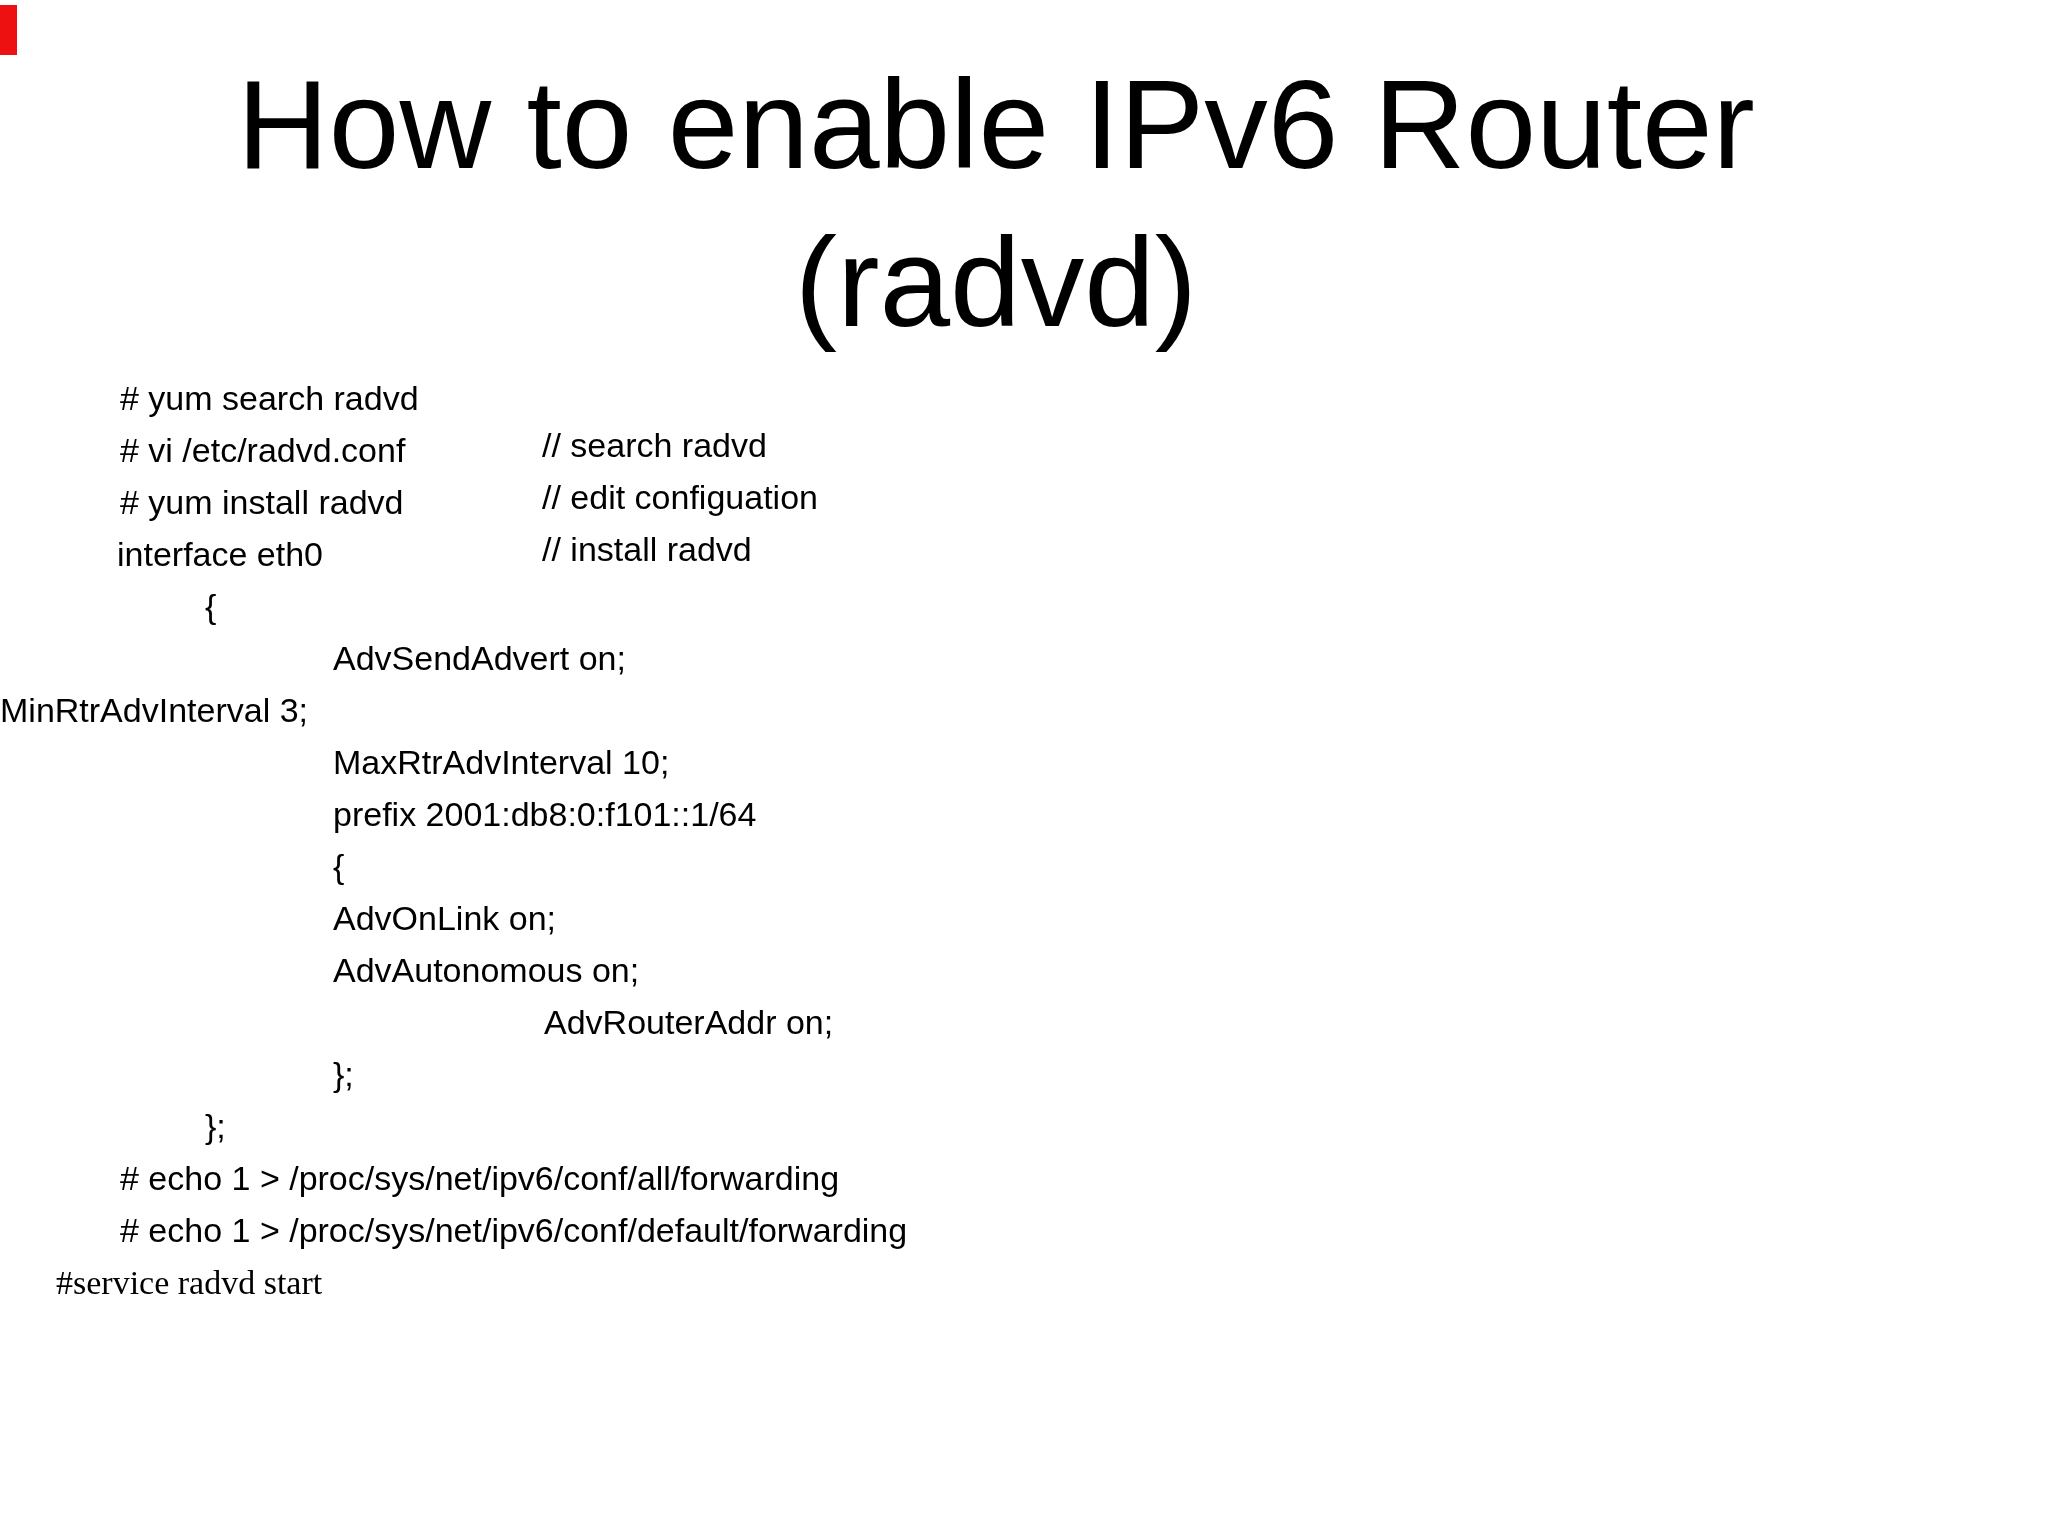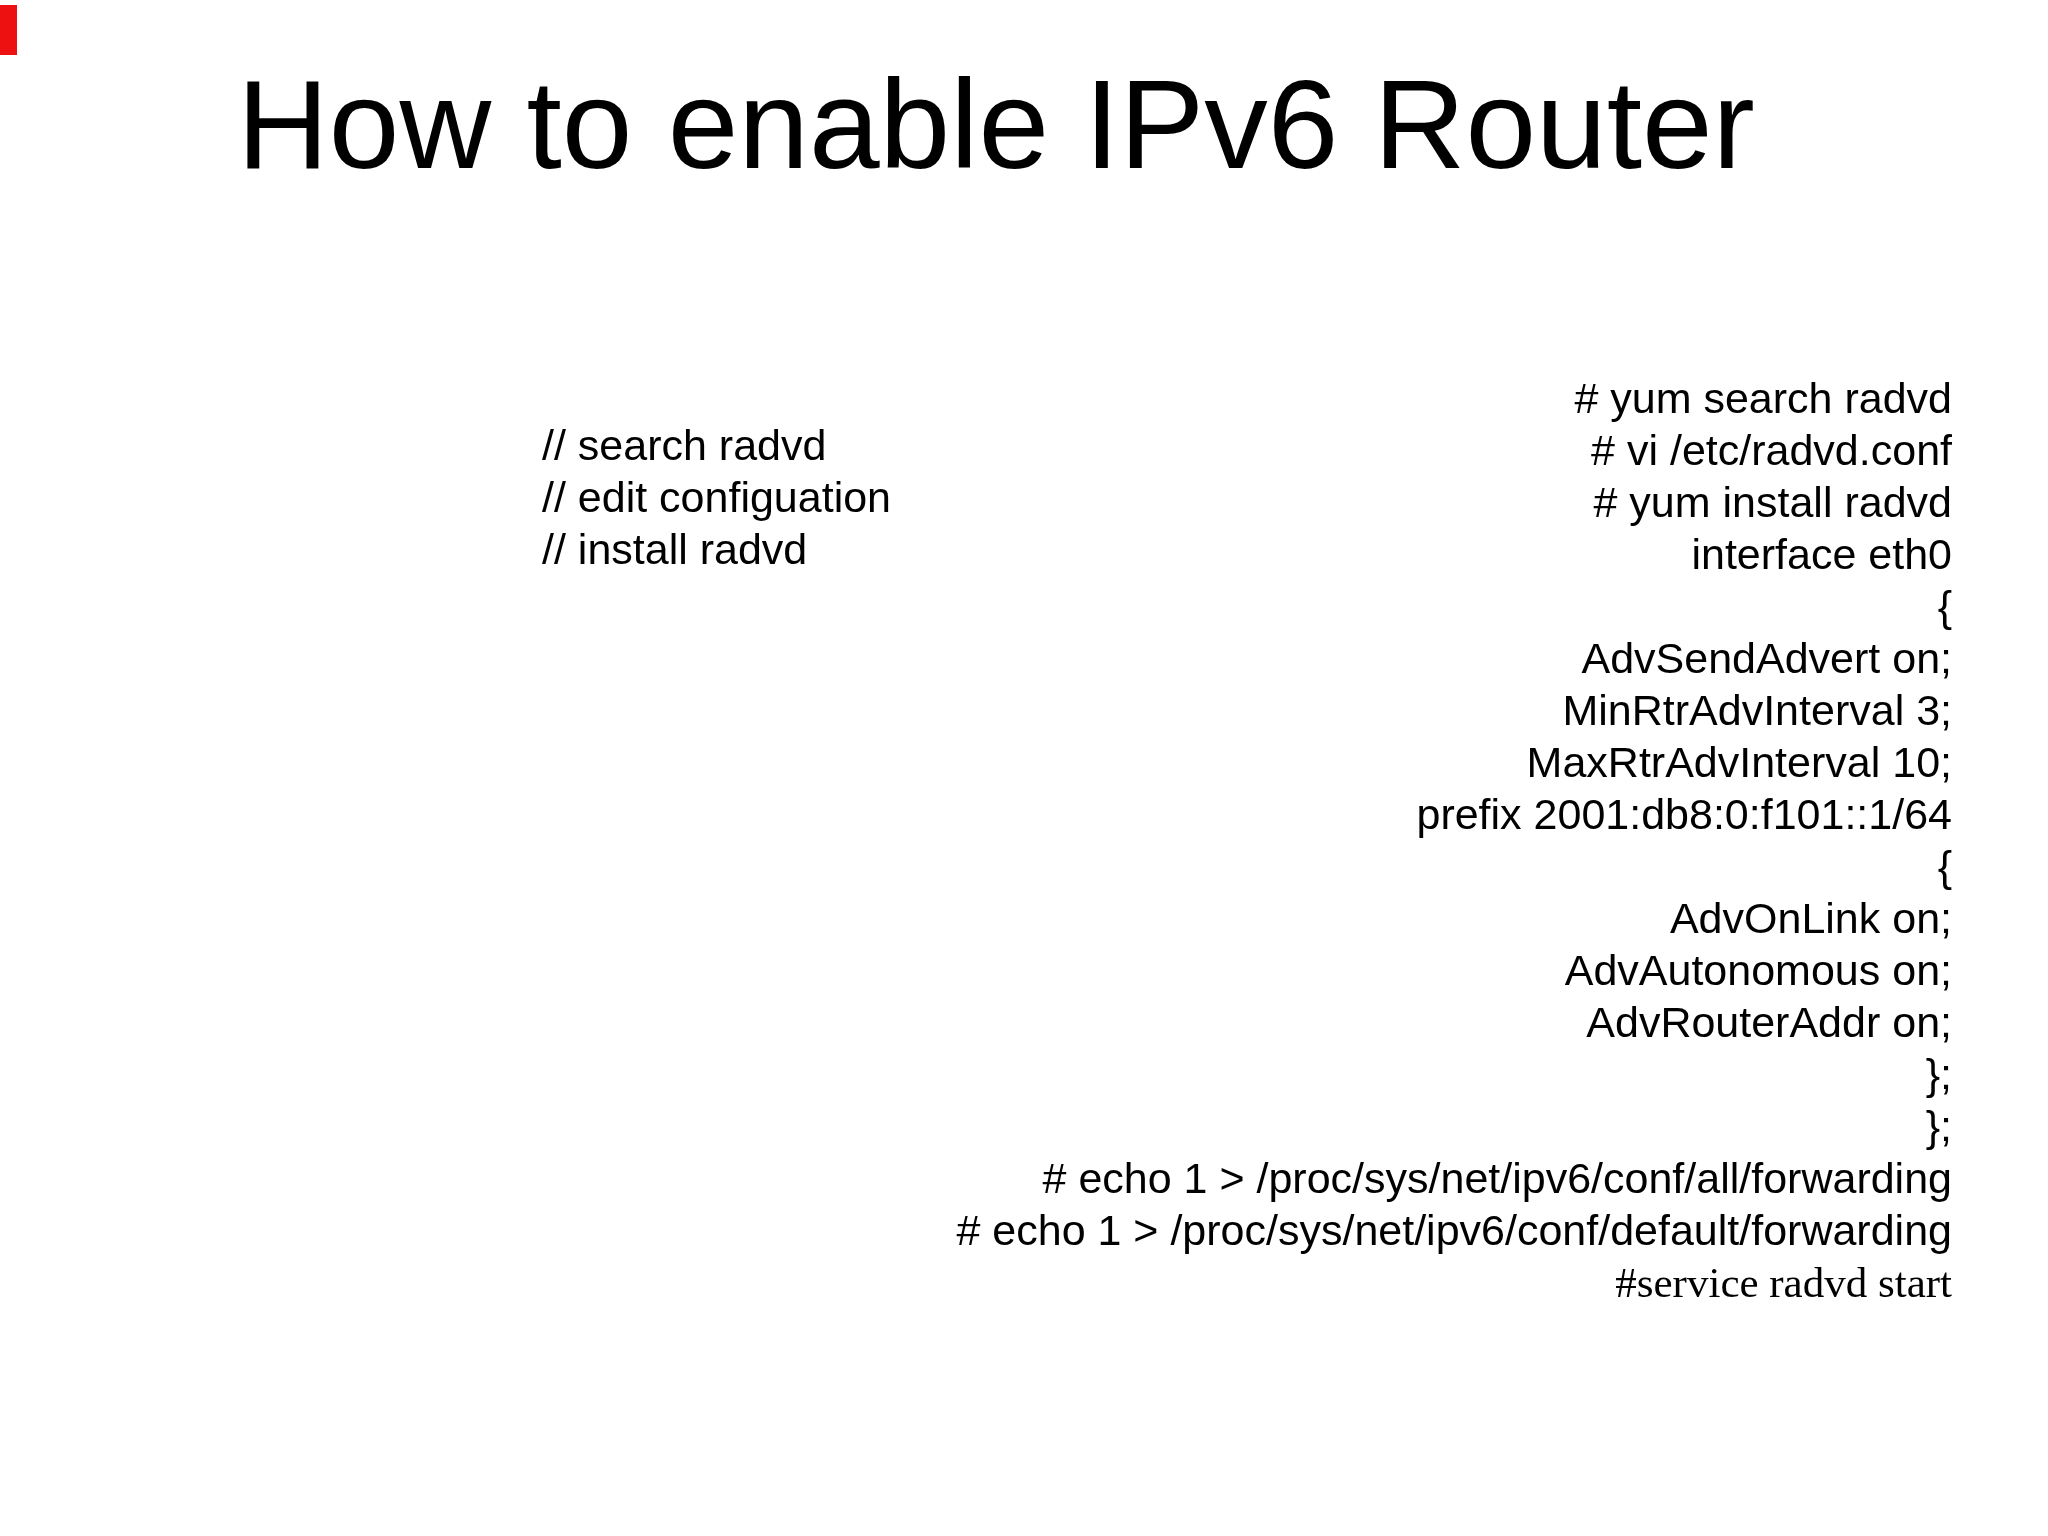--- a/index.html
+++ b/index.html
@@ -38,43 +38,43 @@
   }
   .code-block {
     position: absolute;
     top: 372px;
     left: 0;
     right: 0;
   }
   .code-line {
     position: relative;
     height: 52px;
-    font-size: 43px;
+    font-size: 34px;
     line-height: 52px;
     white-space: pre;
-    text-align: right;
   }
   .code-text {
     display: inline-block;
   }
   .code-comment {
     position: absolute;
     left: 542px;
     top: 0;
     margin-top: 47px;
   }
 </style>
 </head>
 <body>
 
 <div class="slide">
   <div class="red-marker" style="background: rgb(238, 17, 17);"></div>
 
   <div class="title-block">
     <div>How to enable IPv6 Router</div>
+    <div>(radvd)</div>
   </div>
 
   <div class="code-block">
       <div class="code-line"><span class="code-text" style="margin-left: 120px;"># yum search radvd</span><span class="code-comment">// search radvd</span></div>
       <div class="code-line"><span class="code-text" style="margin-left: 120px;"># vi /etc/radvd.conf</span><span class="code-comment">// edit configuation</span></div>
       <div class="code-line"><span class="code-text" style="margin-left: 120px;"># yum install radvd</span><span class="code-comment">// install radvd</span></div>
       <div class="code-line"><span class="code-text" style="margin-left: 117px;">interface eth0</span></div>
       <div class="code-line"><span class="code-text" style="margin-left: 205px;">{</span></div>
       <div class="code-line"><span class="code-text" style="margin-left: 333px;">AdvSendAdvert on;</span></div>
       <div class="code-line"><span class="code-text" style="">MinRtrAdvInterval 3;</span></div>

